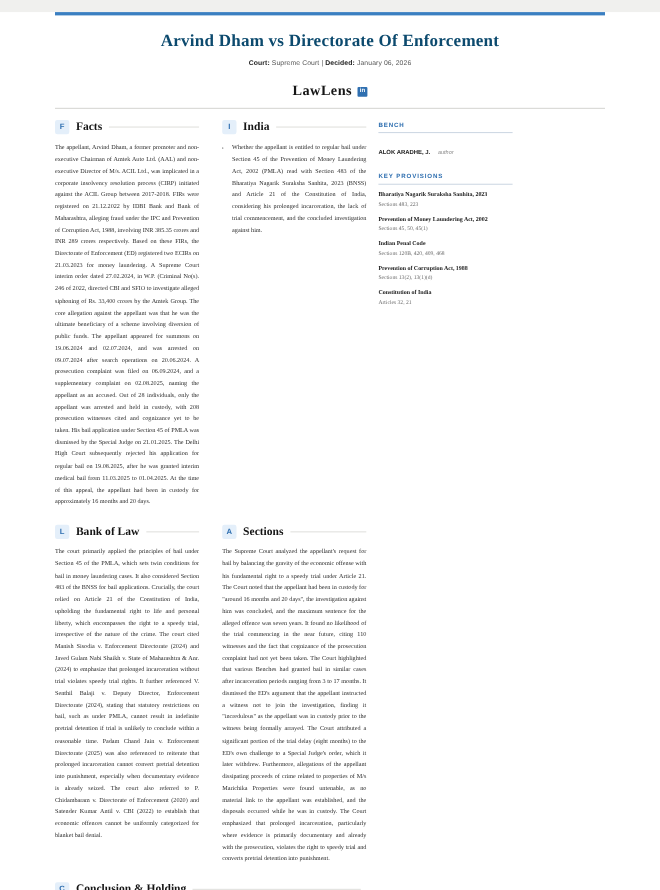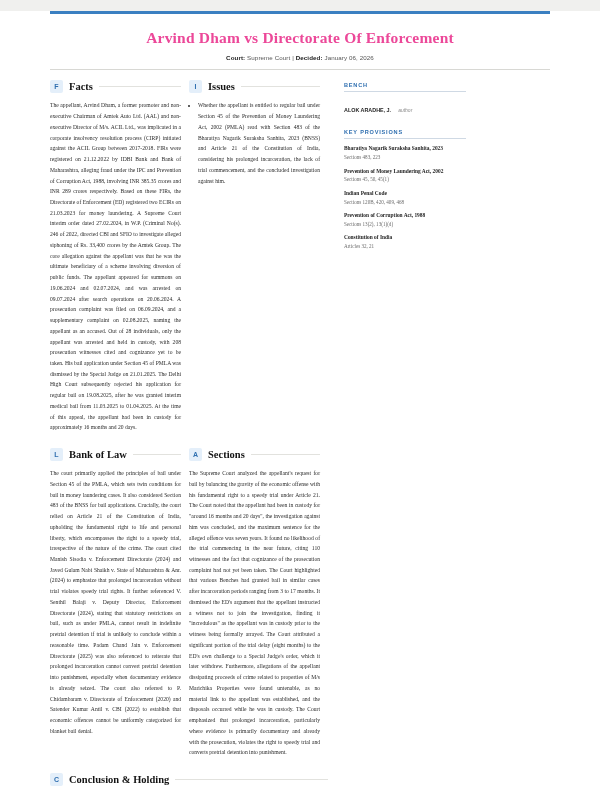--- a/index.html
+++ b/index.html
@@ -31,21 +31,21 @@
   }
   .doc-header {
     text-align: center;
     padding: 14px 60px 0 60px;
   }
   .doc-title {
     font-family: "Liberation Serif", serif;
     font-size: 15.5px;
     font-weight: bold;
     letter-spacing: 0.2px;
-    color: #ec4899;
+    color: #0c4a6e;
     margin: 0 0 7px 0;
     line-height: 1.25;
   }
   .doc-meta {
     font-size: 6.2px;
     color: #555555;
     font-family: "Liberation Sans", sans-serif;
     letter-spacing: 0.1px;
   }
   .doc-meta b { color: #222; }
@@ -146,21 +146,21 @@
   ul.issues li {
     font-size: 5.6px;
     line-height: 1.92;
     text-align: justify;
     color: #2b2b2b;
     margin-bottom: 5px;
   }
 
   .two-col {
     display: flex;
-    gap: 8px;
+    gap: 21px;
   }
   .half { width: 131px; flex: 0 0 131px; }
 
   
   .side-block { margin-bottom: 13px; }
   .side-title {
     font-family: "Liberation Sans", sans-serif;
     font-size: 5.6px;
     letter-spacing: 0.8px;
     font-weight: bold;
@@ -213,20 +213,24 @@
   <div class="top-rule"></div>
 
   <div class="doc-header">
     <div class="doc-title">Arvind Dham vs Directorate Of Enforcement</div>
     <div class="doc-meta">
       <b>Court:</b>
       <span>Supreme Court</span>
       <span>|</span>
       <b>Decided:</b>
       <span>January 06, 2026</span>
+    </div>
+    <div class="brand-wrap">
+      <span class="brand">LawLens</span>
+      <span class="brand-badge">in</span>
     </div>
   </div>
   <div class="hr-main"></div>
 
   <div class="body-grid">
 
     <div class="col-main">
 
       <div class="two-col">
         <div class="half">
@@ -237,21 +241,21 @@
               <span class="sec-rule"></span>
             </div>
             <p class="para">The appellant, Arvind Dham, a former promoter and non-executive Chairman of Amtek Auto Ltd. (AAL) and non-executive Director of M/s. ACIL Ltd., was implicated in a corporate insolvency resolution process (CIRP) initiated against the ACIL Group between 2017-2018. FIRs were registered on 21.12.2022 by IDBI Bank and Bank of Maharashtra, alleging fraud under the IPC and Prevention of Corruption Act, 1988, involving INR 385.35 crores and INR 289 crores respectively. Based on these FIRs, the Directorate of Enforcement (ED) registered two ECIRs on 21.03.2023 for money laundering. A Supreme Court interim order dated 27.02.2024, in W.P. (Criminal No(s). 246 of 2022, directed CBI and SFIO to investigate alleged siphoning of Rs. 33,400 crores by the Amtek Group. The core allegation against the appellant was that he was the ultimate beneficiary of a scheme involving diversion of public funds. The appellant appeared for summons on 19.06.2024 and 02.07.2024, and was arrested on 09.07.2024 after search operations on 20.06.2024. A prosecution complaint was filed on 06.09.2024, and a supplementary complaint on 02.08.2025, naming the appellant as an accused. Out of 28 individuals, only the appellant was arrested and held in custody, with 208 prosecution witnesses cited and cognizance yet to be taken. His bail application under Section 45 of PMLA was dismissed by the Special Judge on 21.01.2025. The Delhi High Court subsequently rejected his application for regular bail on 19.08.2025, after he was granted interim medical bail from 11.03.2025 to 01.04.2025. At the time of this appeal, the appellant had been in custody for approximately 16 months and 20 days.</p>
           </div>
         </div>
 
         <div class="half">
           <div class="section">
             <div class="sec-head">
               <span class="sec-icon">I</span>
-              <span class="sec-title">Issues</span>
+              <span class="sec-title">India</span>
               <span class="sec-rule"></span>
             </div>
             <ul class="issues">
               <li>Whether the appellant is entitled to regular bail under Section 45 of the Prevention of Money Laundering Act, 2002 (PMLA) read with Section 483 of the Bharatiya Nagarik Suraksha Sanhita, 2023 (BNSS) and Article 21 of the Constitution of India, considering his prolonged incarceration, the lack of trial commencement, and the concluded investigation against him.</li>
             </ul>
           </div>
         </div>
       </div>
 
       <div class="two-col">

